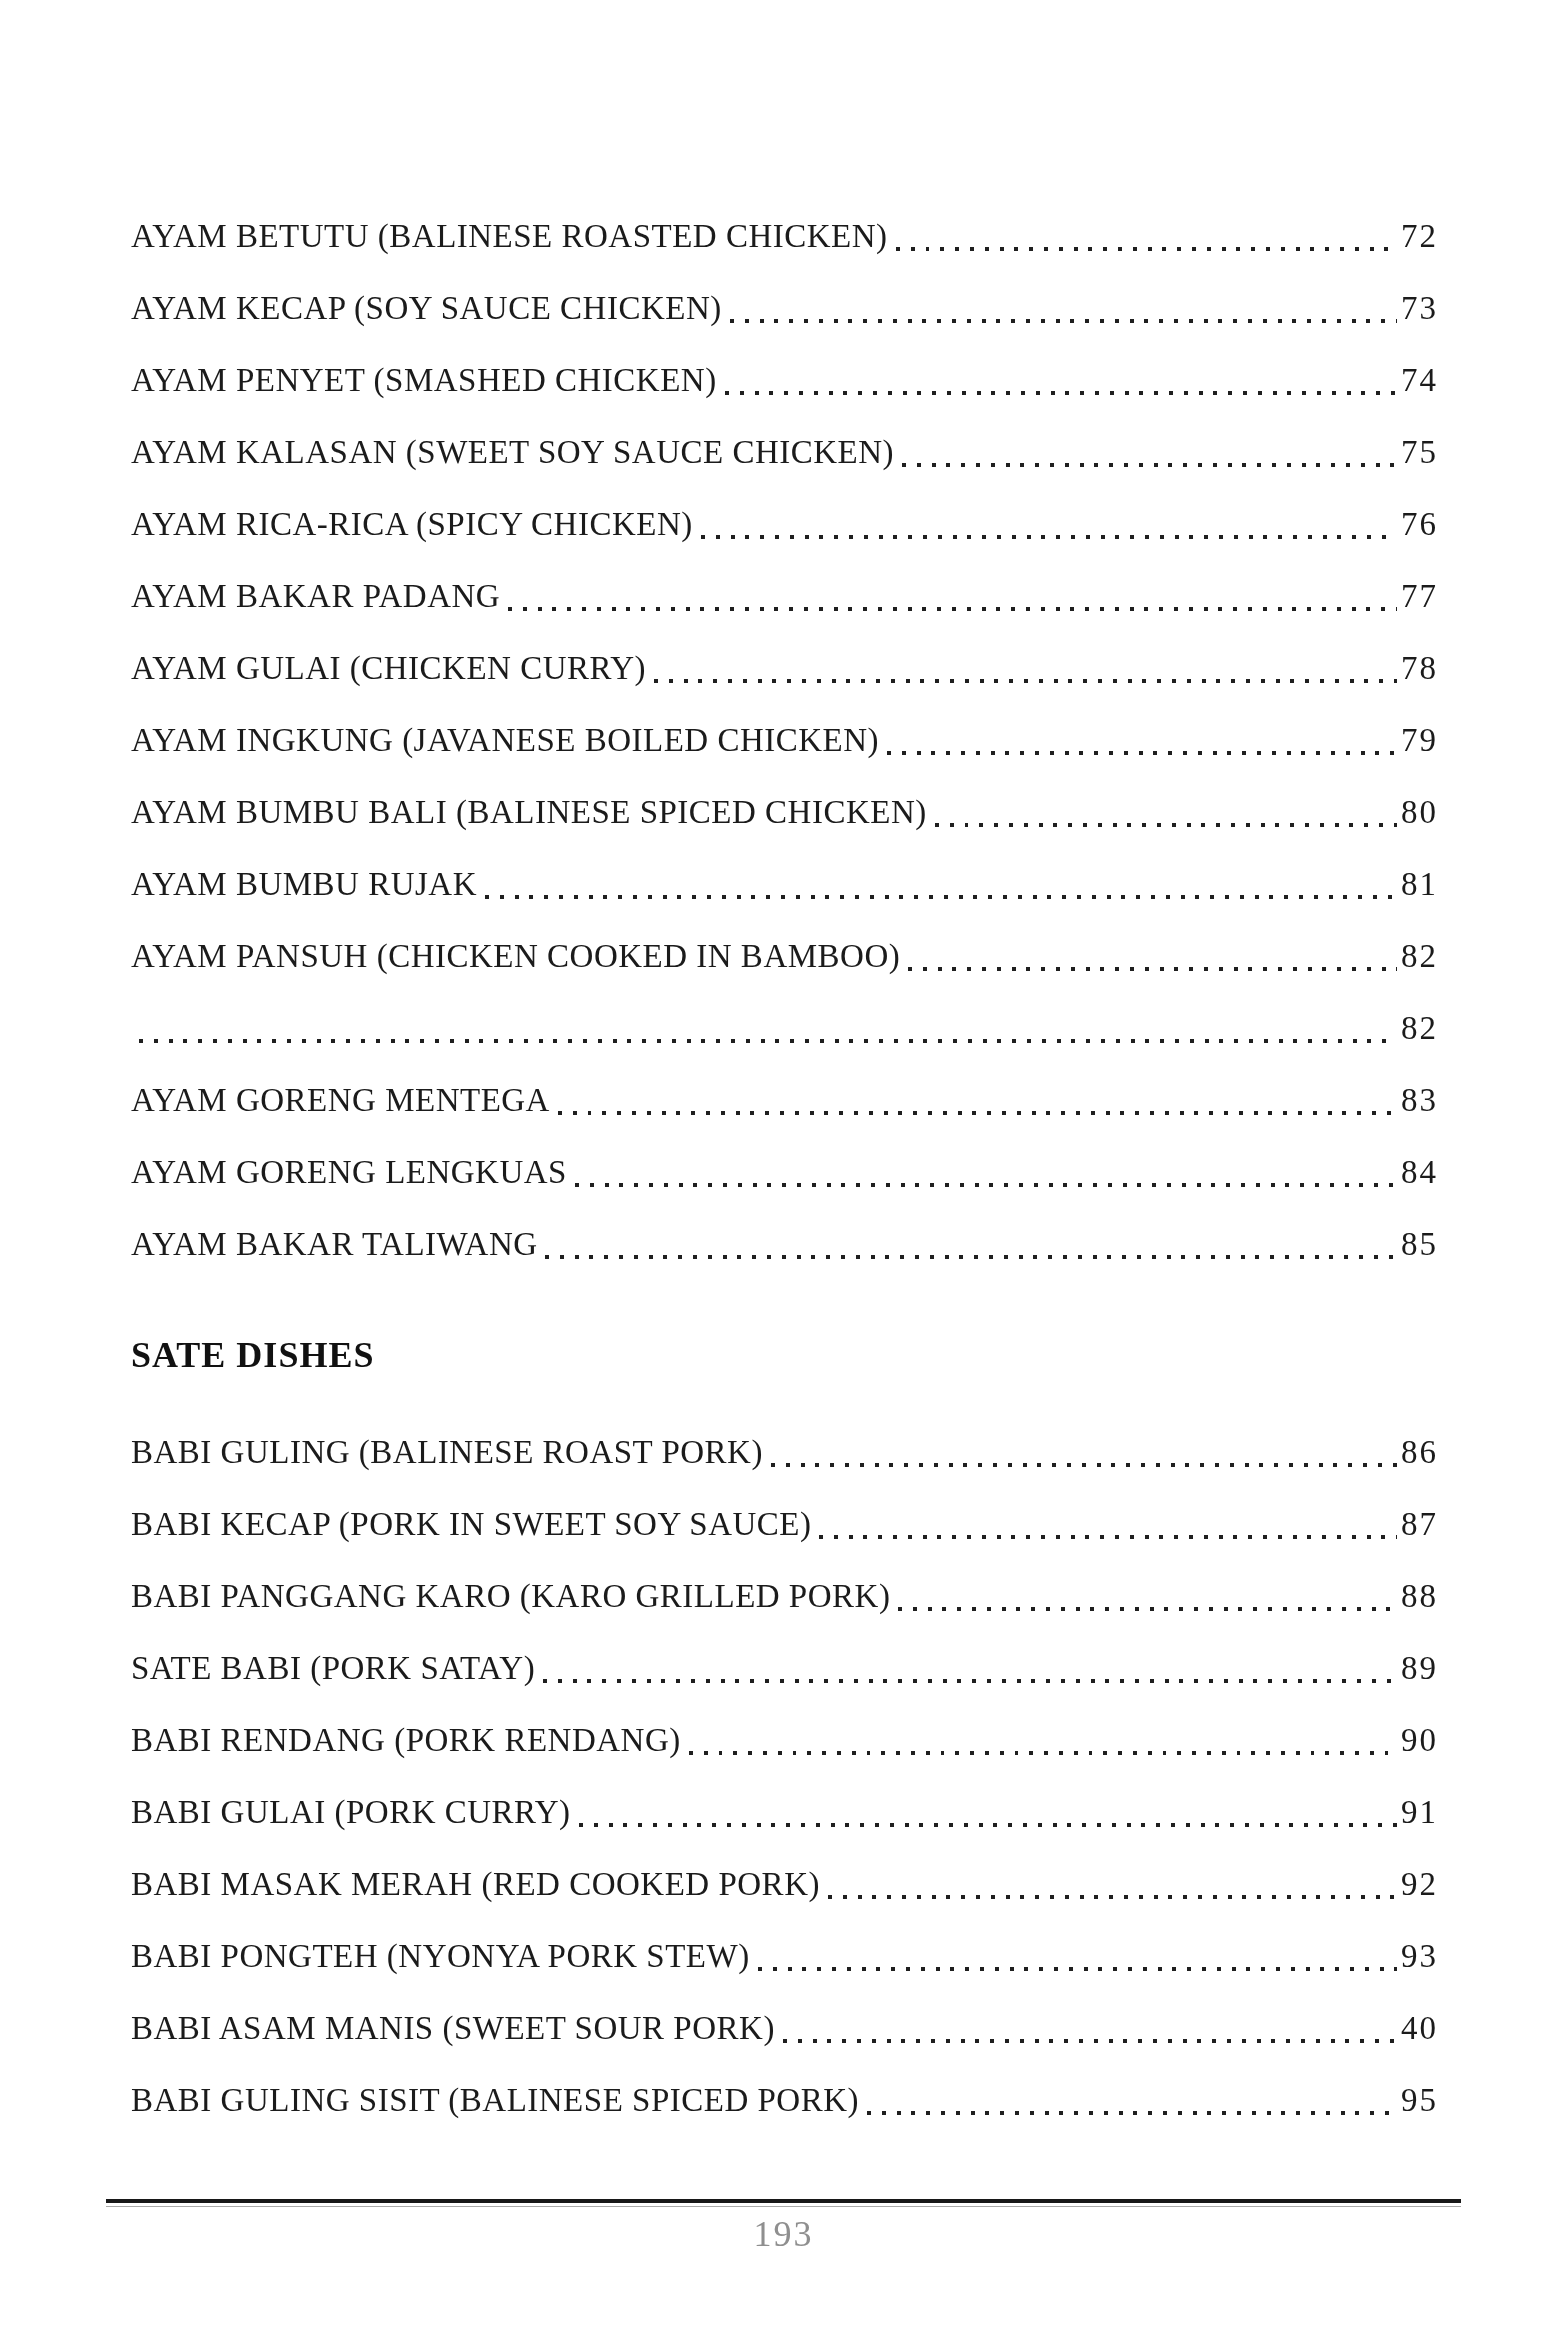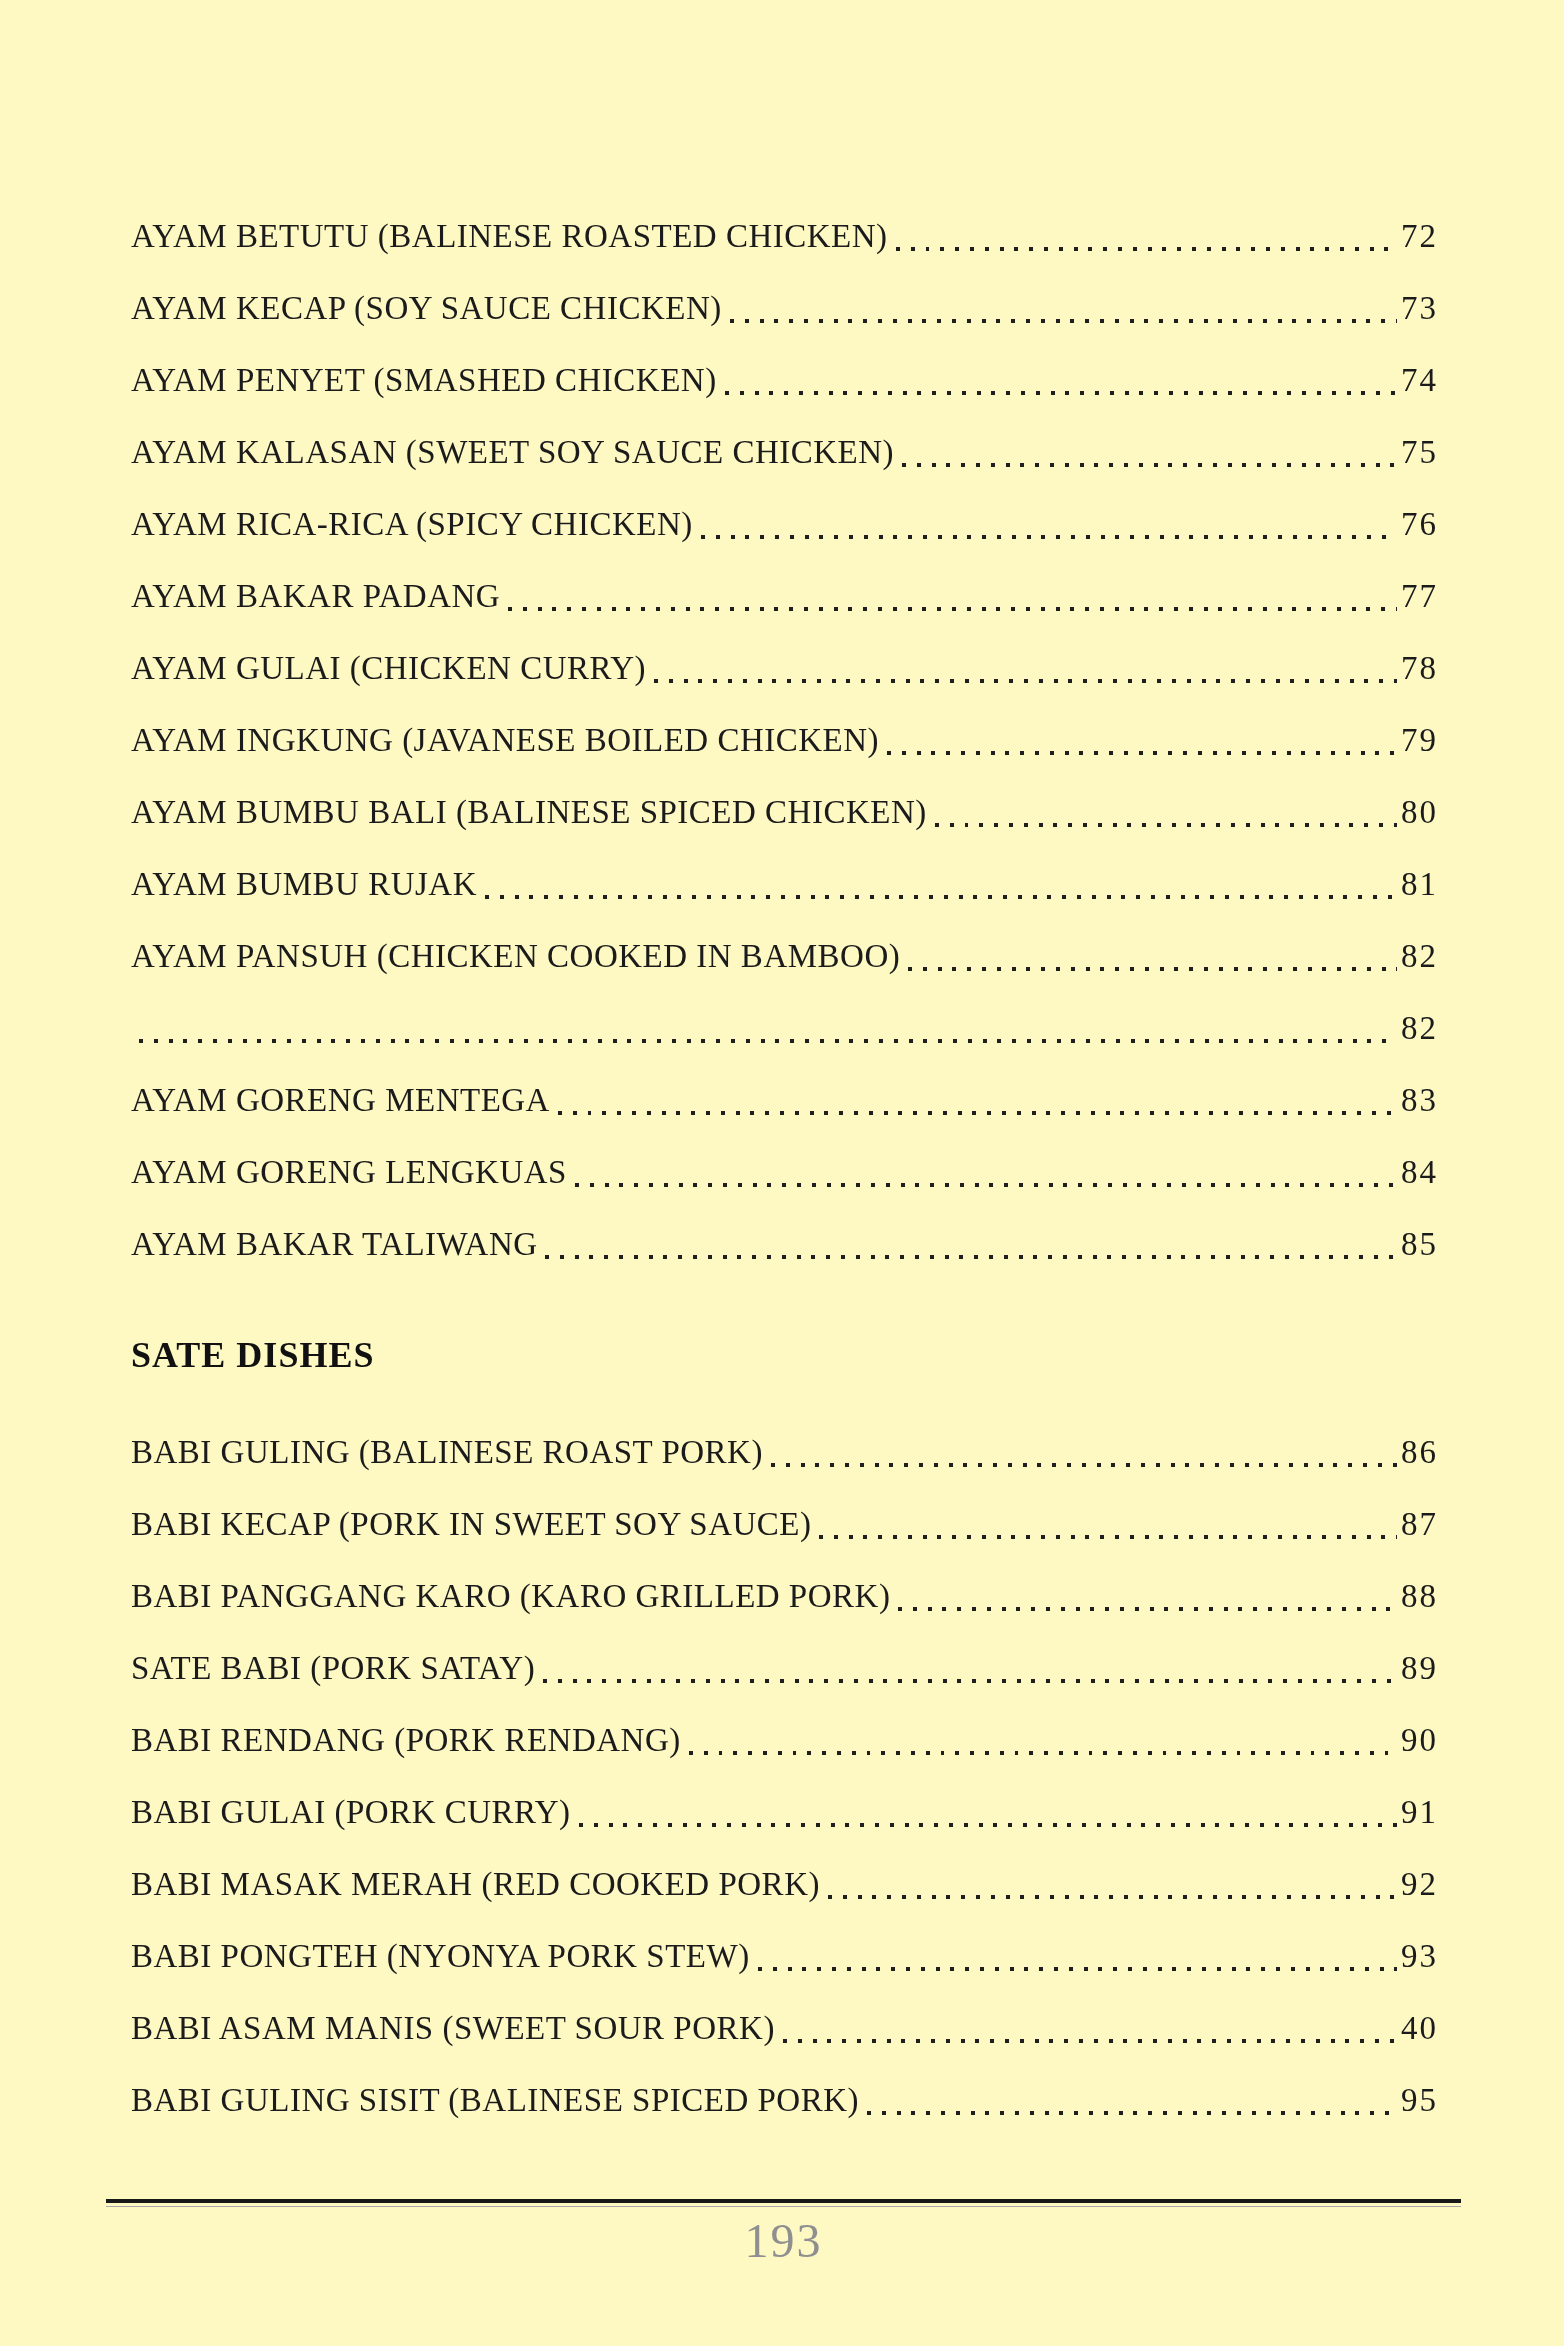--- a/index.html
+++ b/index.html
@@ -1,21 +1,21 @@
 <!DOCTYPE html>
 <html><head>
 <meta charset="utf-8">
 <style>
   html, body { margin: 0; padding: 0; background: #e8e8e8; }
   .page {
     position: relative;
     width: 1564px;
     height: 2346px;
     margin: 0 auto;
-    background: #fef9c3;
+    background: #ffffff;
     color: #1b1b1b;
     font-family: "Liberation Serif", "DejaVu Serif", serif;
     overflow: hidden;
   }
   .toc {
     position: absolute;
     left: 131px;
     right: 126px;
     top: 200px;
   }
@@ -55,21 +55,21 @@
     top: 2199px;
     text-align: center;
   }
   .rule {
     height: 3px;
     border-top: 4.9px solid #181818;
     border-bottom: 1px solid #a9a9a9;
   }
   .pagenum {
     margin-top: 5.9px;
-    font-size: 48px;
+    font-size: 36px;
     letter-spacing: 2px;
     color: #8f8f8f;
   }
 </style>
 </head>
 <body>
 
 <div class="page">
   <main class="toc" id="sections-root">
   <section class="toc-section">

